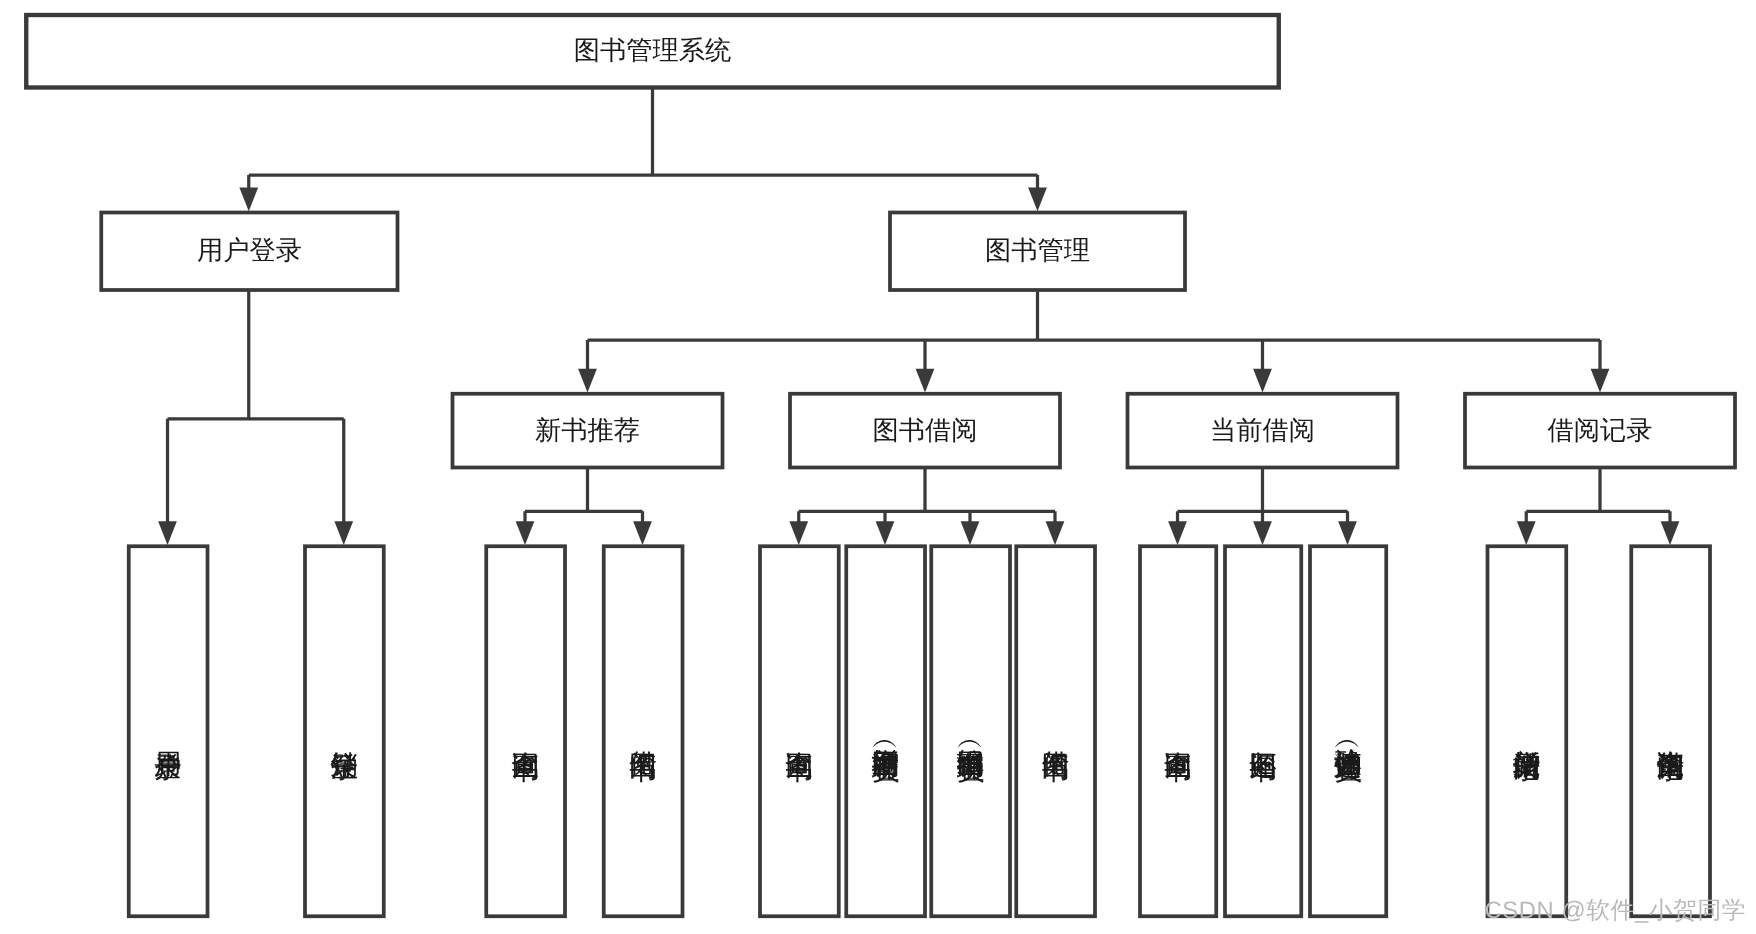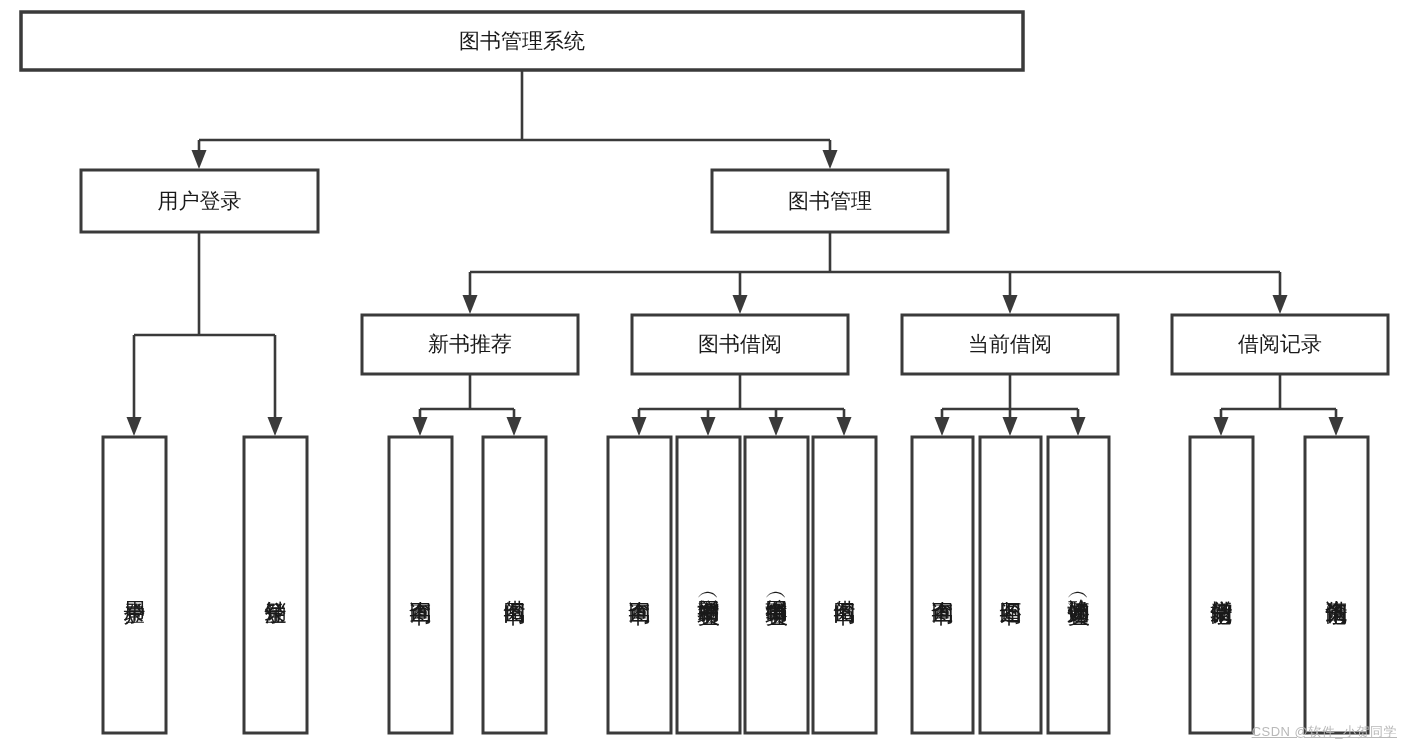--- a/index.html
+++ b/index.html
@@ -66,25 +66,24 @@
     align-items: center;
     justify-content: center;
     white-space: nowrap;
     pointer-events: none;
   }
   #watermark {
     position: absolute;
     right: 8px;
     bottom: 6px;
     font-family: "Liberation Sans", "DejaVu Sans", sans-serif;
-    font-size: 13px;
+    font-size: 19px;
     color: #b9b9b9;
     white-space: nowrap;
     letter-spacing: 0.5px;
-    text-decoration: underline;
   }
 </style>
 </head>
 <body>
 
 <div id="diagram-root">
 
   <svg id="tree-svg" viewBox="0 0 1405 747" xmlns="http://www.w3.org/2000/svg">
     <g id="connector-layer">
         <line x1="522" y1="70" x2="522" y2="140" class="connector"></line>

